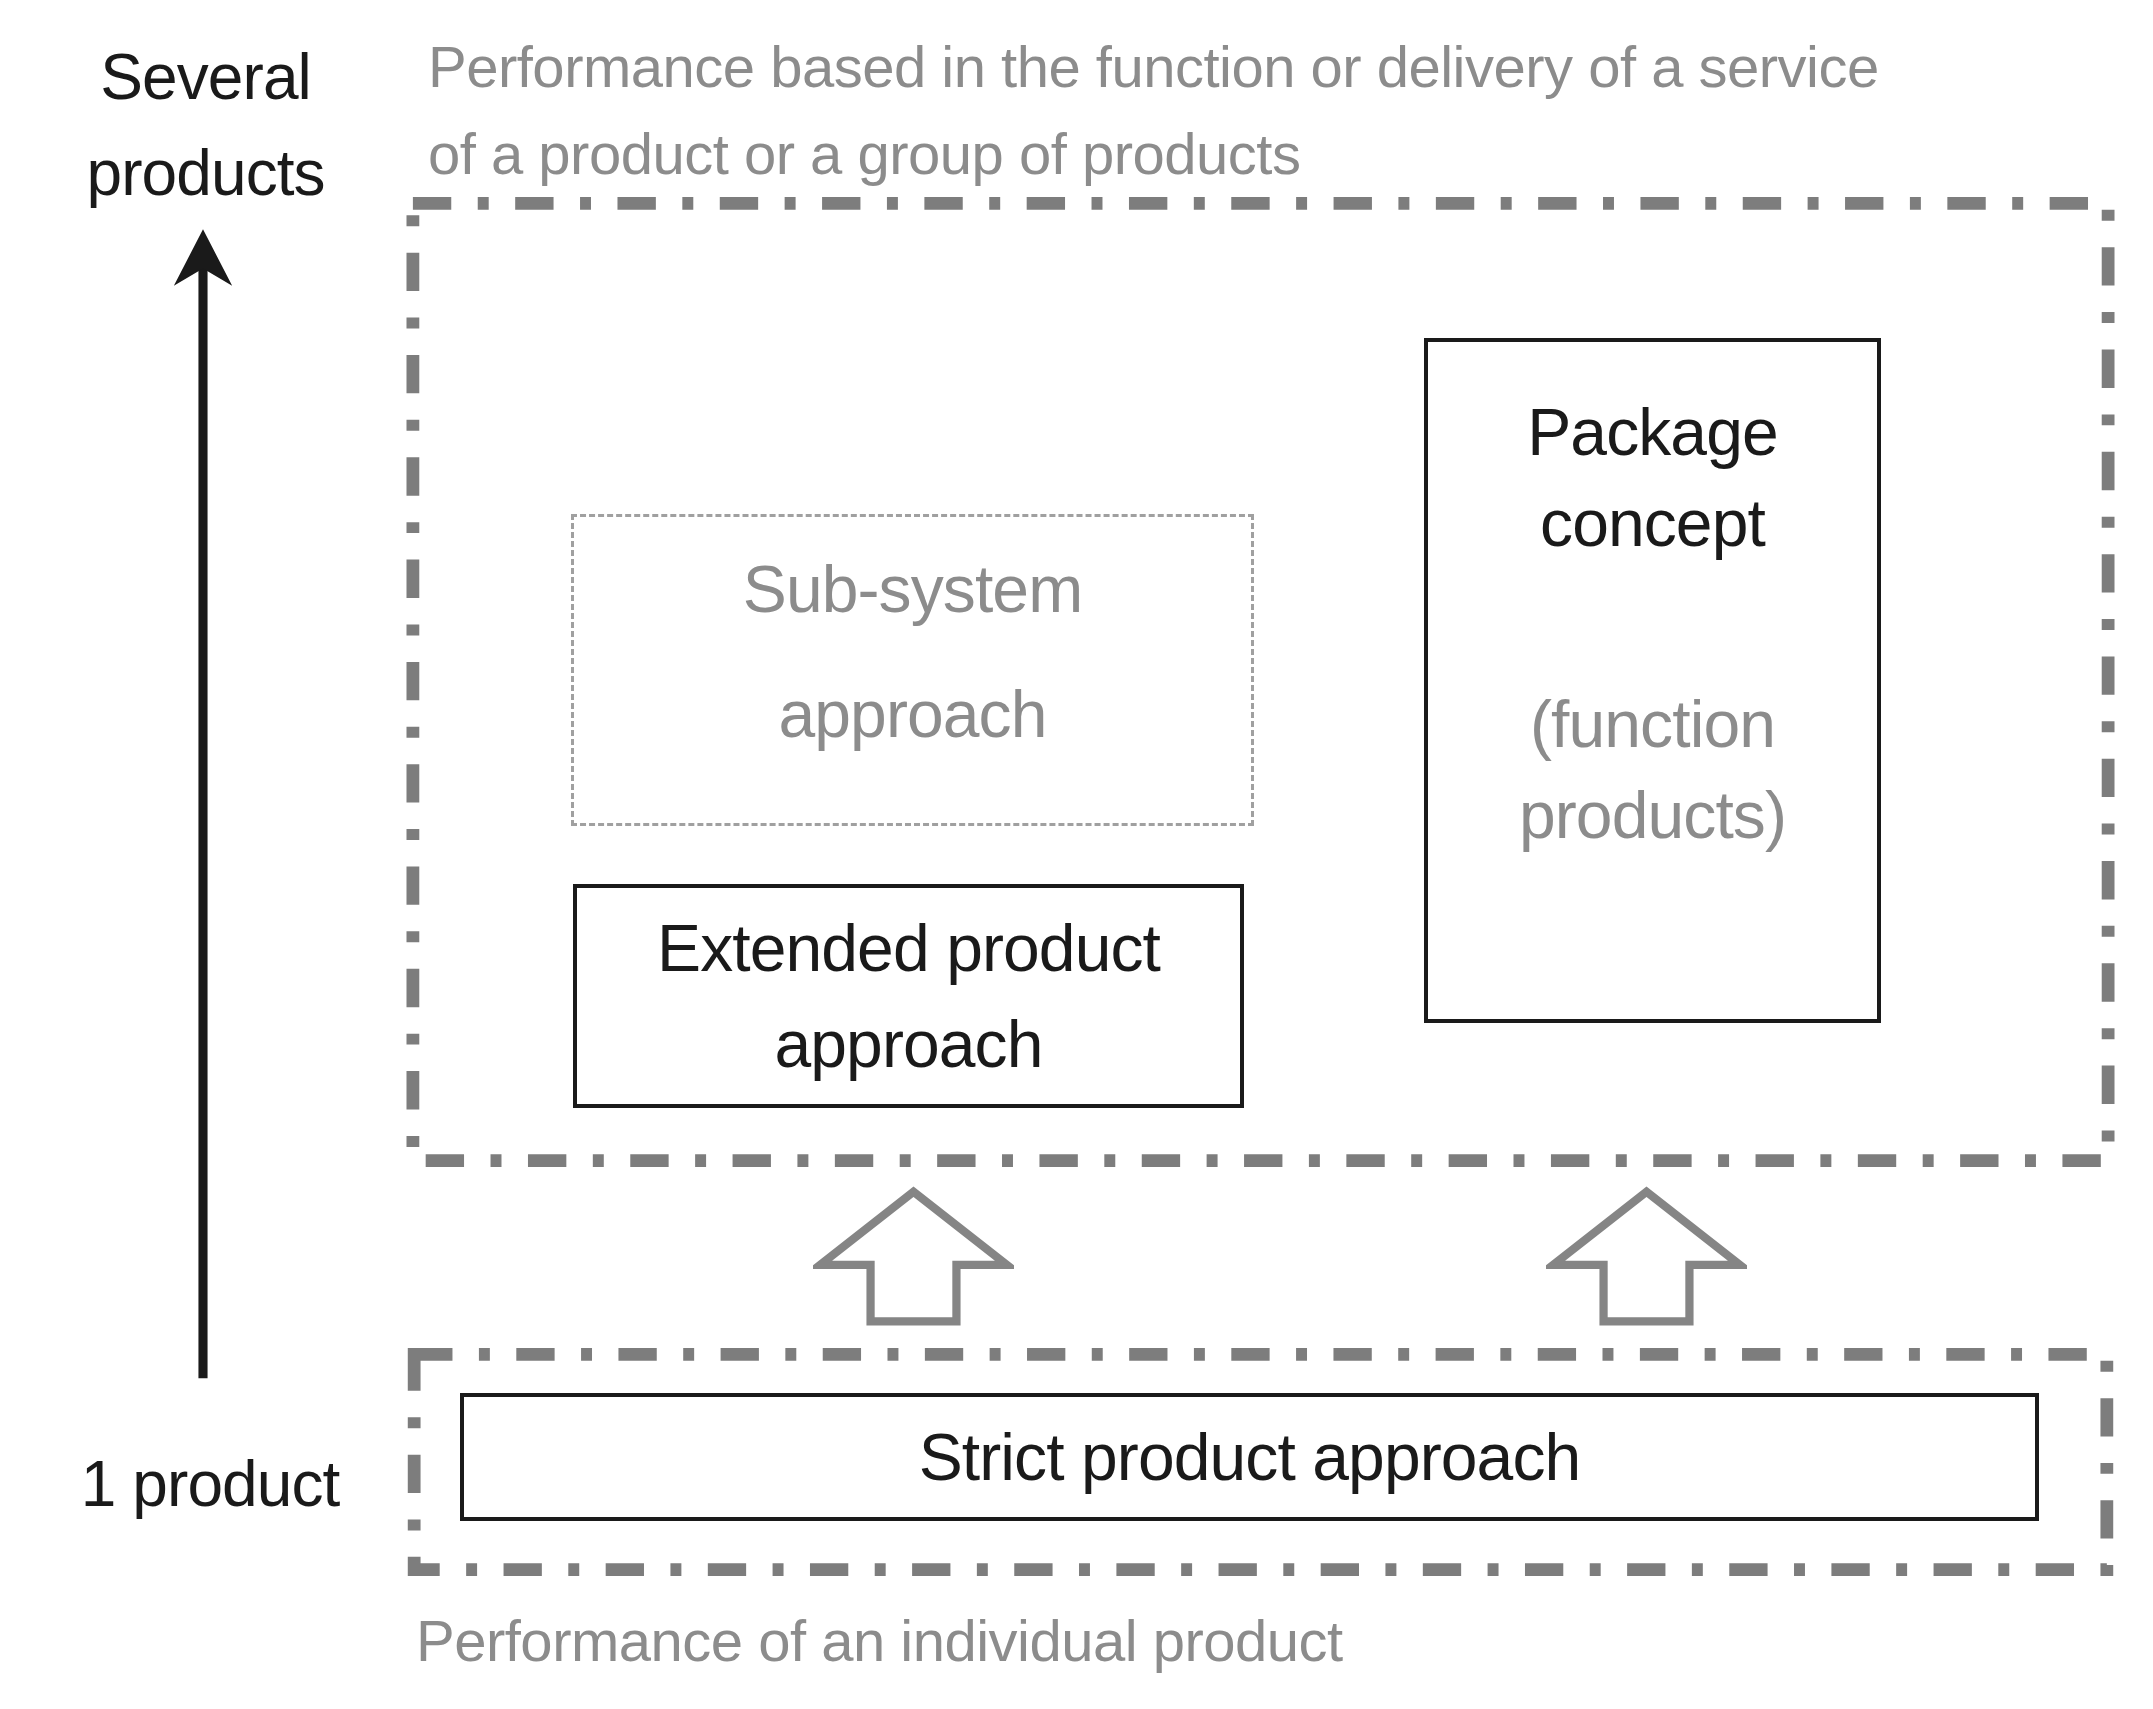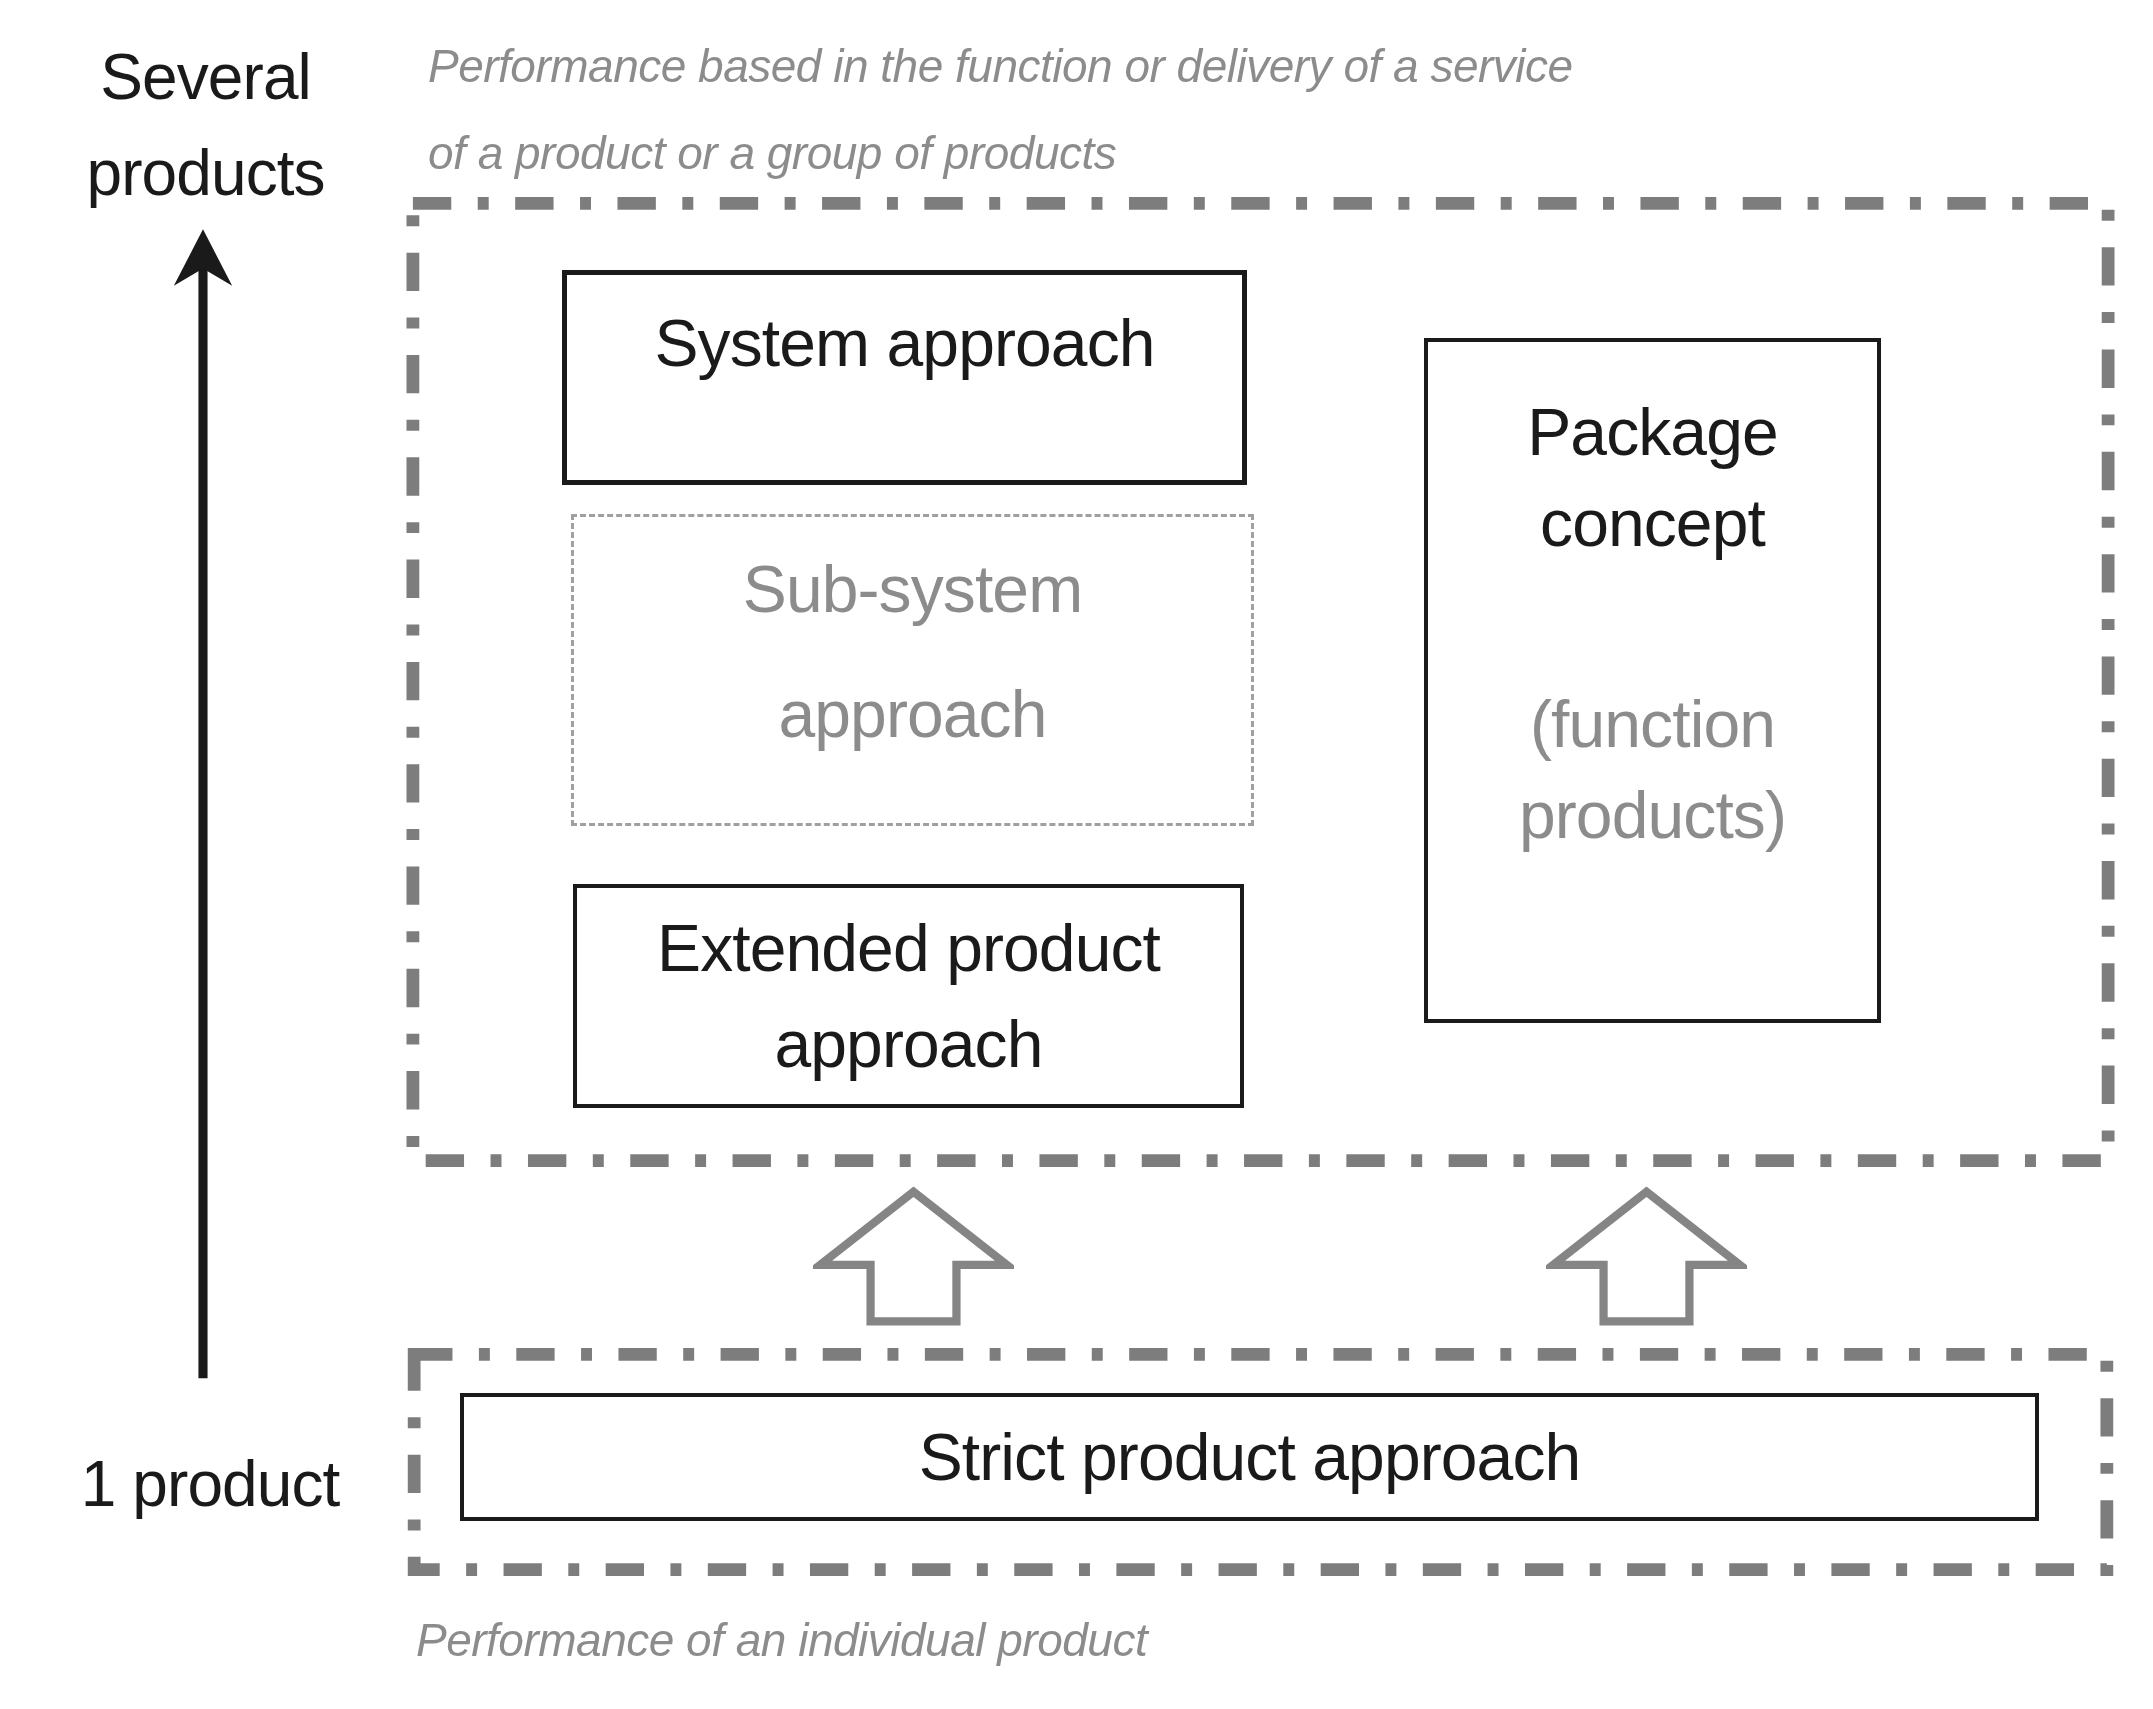--- a/index.html
+++ b/index.html
@@ -11,21 +11,21 @@
     --arrow-outline:#858585;
   }
   html,body{margin:0;padding:0;background:var(--background);}
   #canvas{
     position:relative;width:2154px;height:1710px;background:var(--background);
     font-family:"Liberation Sans","DejaVu Sans",sans-serif;
     color:var(--black);overflow:hidden;letter-spacing:-0.9px;
   }
   .abs{position:absolute;}
   .label-lg{font-size:64px;line-height:96px;}
-  .caption{font-size:46px;font-style:italic;color:var(--gray-text);line-height:87px;letter-spacing:-0.5px;}
+  .caption{font-size:58px;color:var(--gray-text);line-height:87px;letter-spacing:-0.5px;}
   .center{text-align:center;}
   .box{position:absolute;background:var(--background);box-sizing:border-box;}
   .solid-box{border:4.6px solid var(--black);}
   .dashed-box{border:3.7px dashed var(--subsystem-border);gap:29px;}
   .box-label{font-size:66px;line-height:96px;text-align:center;}
   .gray{color:var(--gray-text);}
   .flex-center{display:flex;flex-direction:column;align-items:center;justify-content:center;}
   svg{display:block;}
   .dashdot-rect{fill:none;stroke:var(--dashdot-border);stroke-width:14;stroke-dasharray:42 29 12 29;}
   .varrow-line{stroke:var(--black);stroke-width:10;}
@@ -53,23 +53,20 @@
   </svg>
 
   <svg class="abs" style="left:406px;top:197px;" width="1709" height="970" viewBox="0 0 1870 1062">
     <rect class="dashdot-rect" x="7" y="7" width="1856" height="1048"></rect>
   </svg>
 
   <svg class="abs" style="left:406px;top:1348px;" width="1709" height="228" viewBox="0 0 1870 250">
     <rect class="dashdot-rect" x="7" y="7" width="1856" height="236"></rect>
   </svg>
 
-  <div class="box solid-box" style="left:562px;top:270px;width:685px;height:215px;border-width:5.5px;">
-    <div class="box-label" style="padding-top:20px;">System approach</div>
-  </div>
 
   <div class="box dashed-box flex-center" style="left:571px;top:514px;width:683px;height:312px;padding-bottom:37px;">
     <div class="box-label gray">Sub-system</div>
     <div class="box-label gray">approach</div>
   </div>
 
   <div class="box solid-box flex-center" style="left:573px;top:884px;width:671px;height:224px;">
     <div class="box-label">Extended product</div>
     <div class="box-label">approach</div>
   </div>

